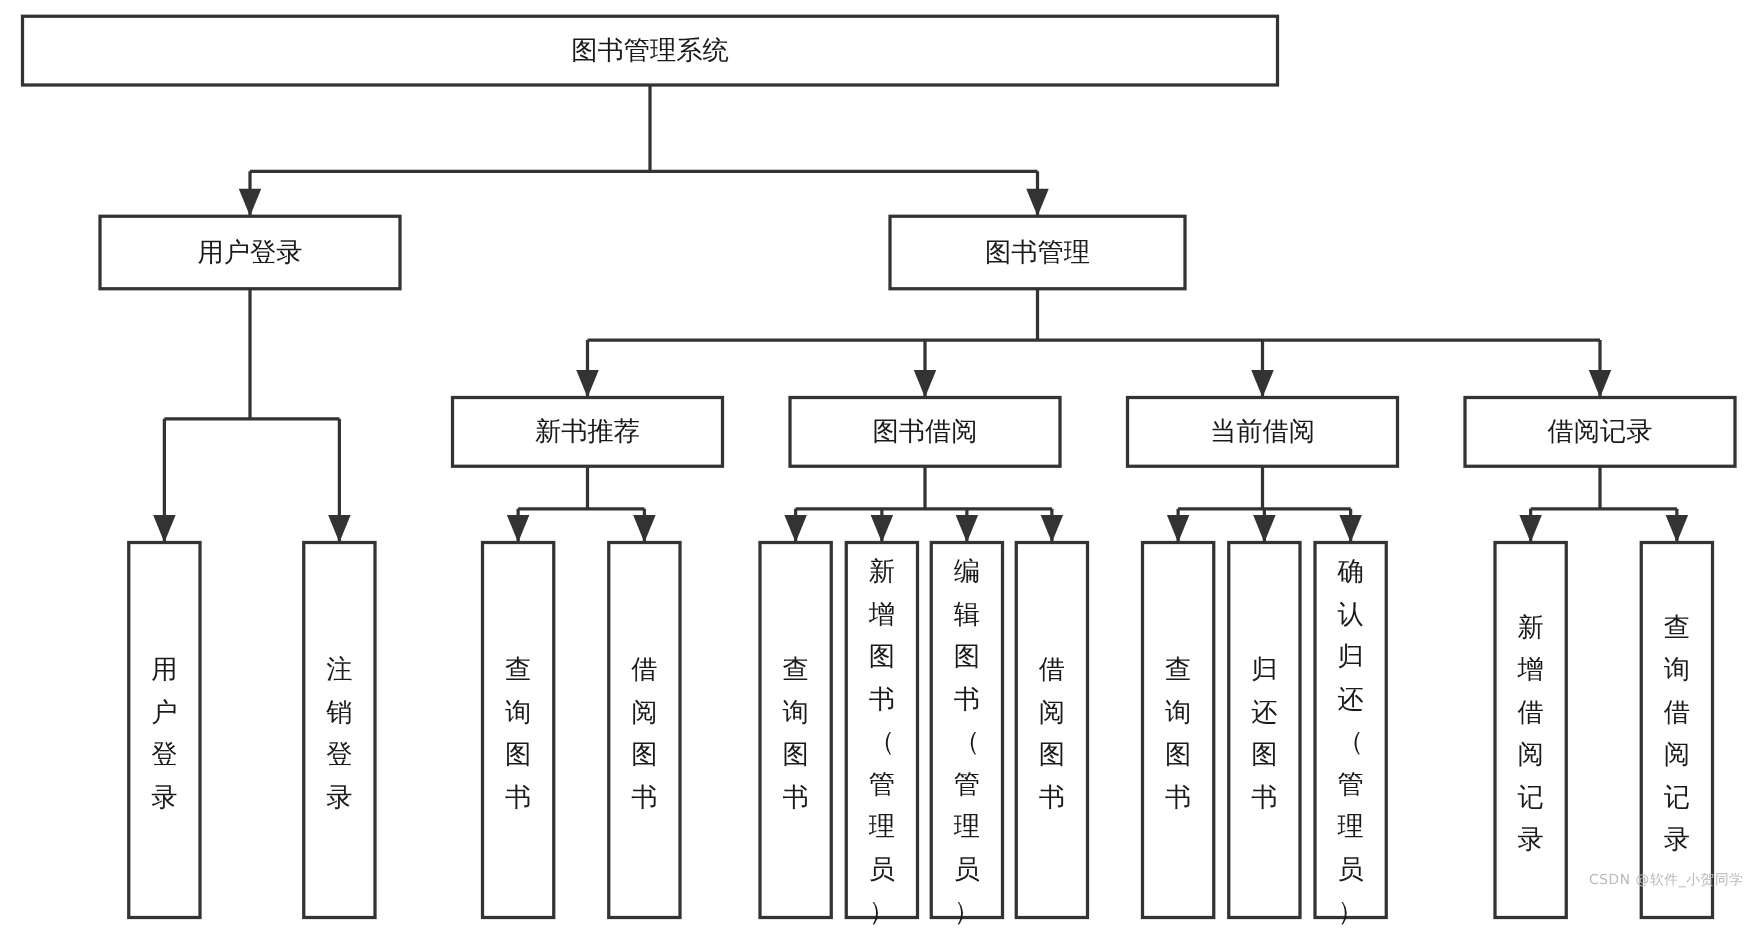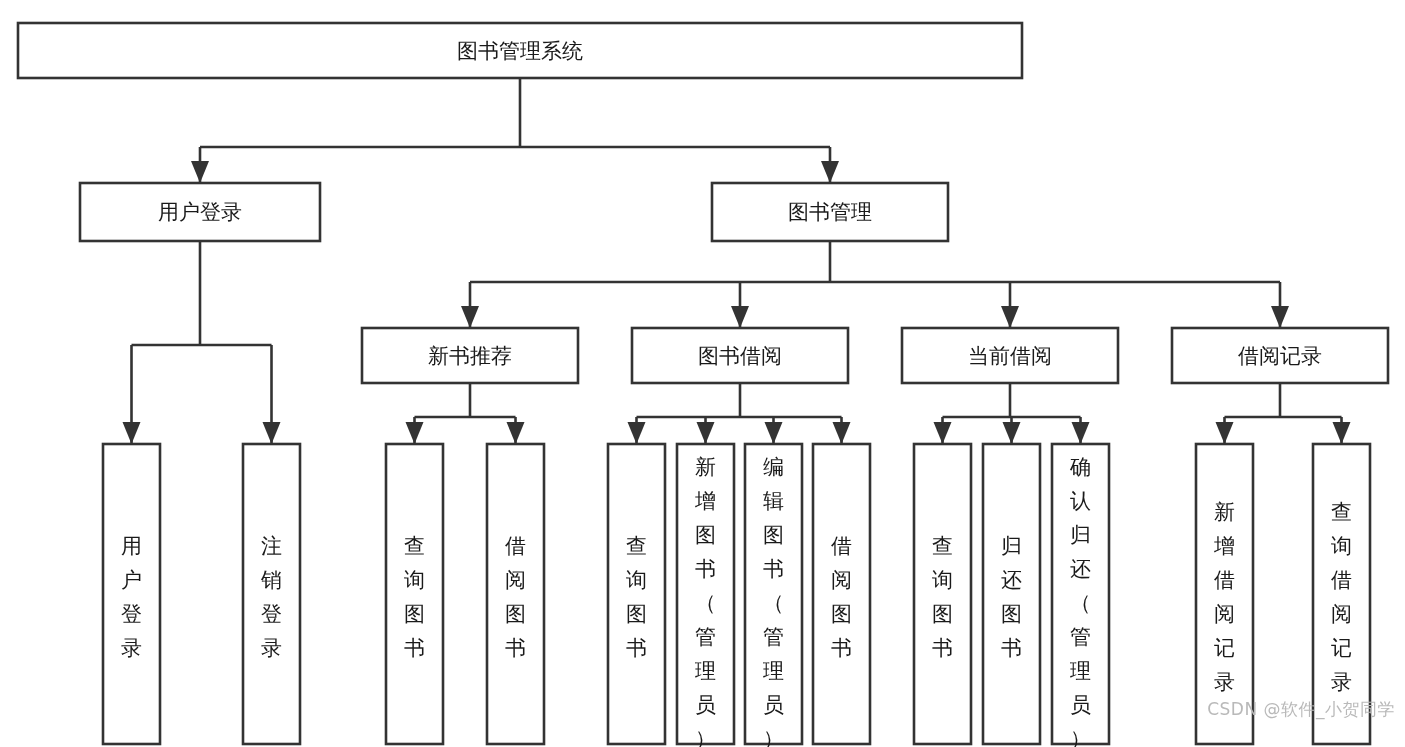--- a/index.html
+++ b/index.html
@@ -11,21 +11,20 @@
     width: 1405px;
     height: 747px;
     font-family: "DejaVu Sans", "Liberation Sans", sans-serif;
     overflow: hidden;
     position: relative;
   }
   #diagram-root {
     position: relative;
     width: 1405px;
     height: 717px;
-    margin-top: 10px;
   }
   svg#tree-svg {
     position: absolute;
     left: 0;
     top: 0;
     width: 1405px;
     height: 747px;
     display: block;
   }
   .node-box {
@@ -54,21 +53,21 @@
     fill: #1a1a1a;
     font-family: "DejaVu Sans", "Liberation Sans", sans-serif;
     font-size: 21px;
     text-anchor: middle;
   }
   .watermark {
     position: absolute;
     right: 10px;
     bottom: 6px;
     font-family: "DejaVu Sans", "Liberation Sans", sans-serif;
-    font-size: 17px;
+    font-size: 11px;
     color: #b9b9b9;
     letter-spacing: 0.5px;
     white-space: nowrap;
     user-select: none;
   }
 </style>
 </head>
 <body>
 
 <div id="diagram-root">

